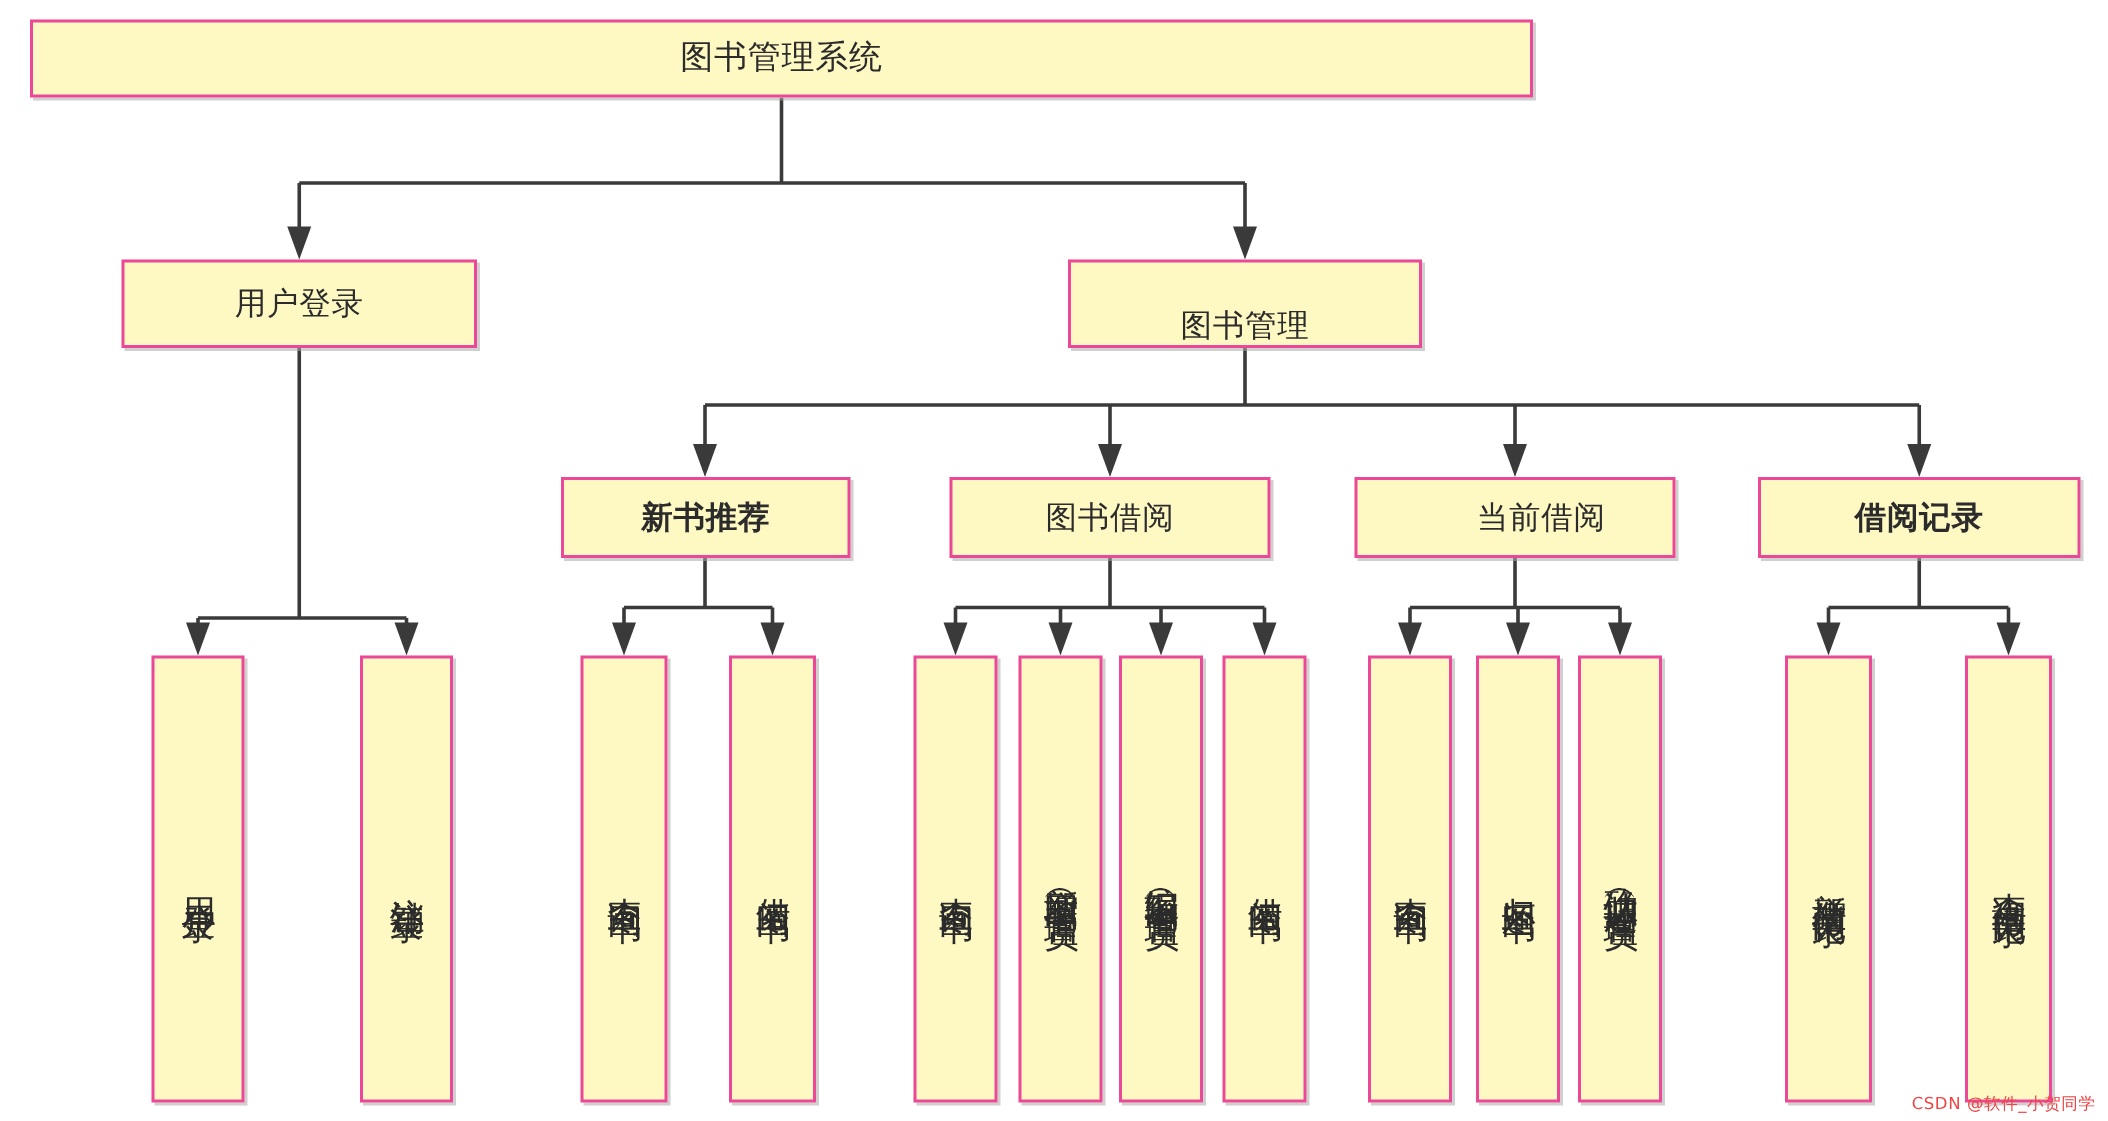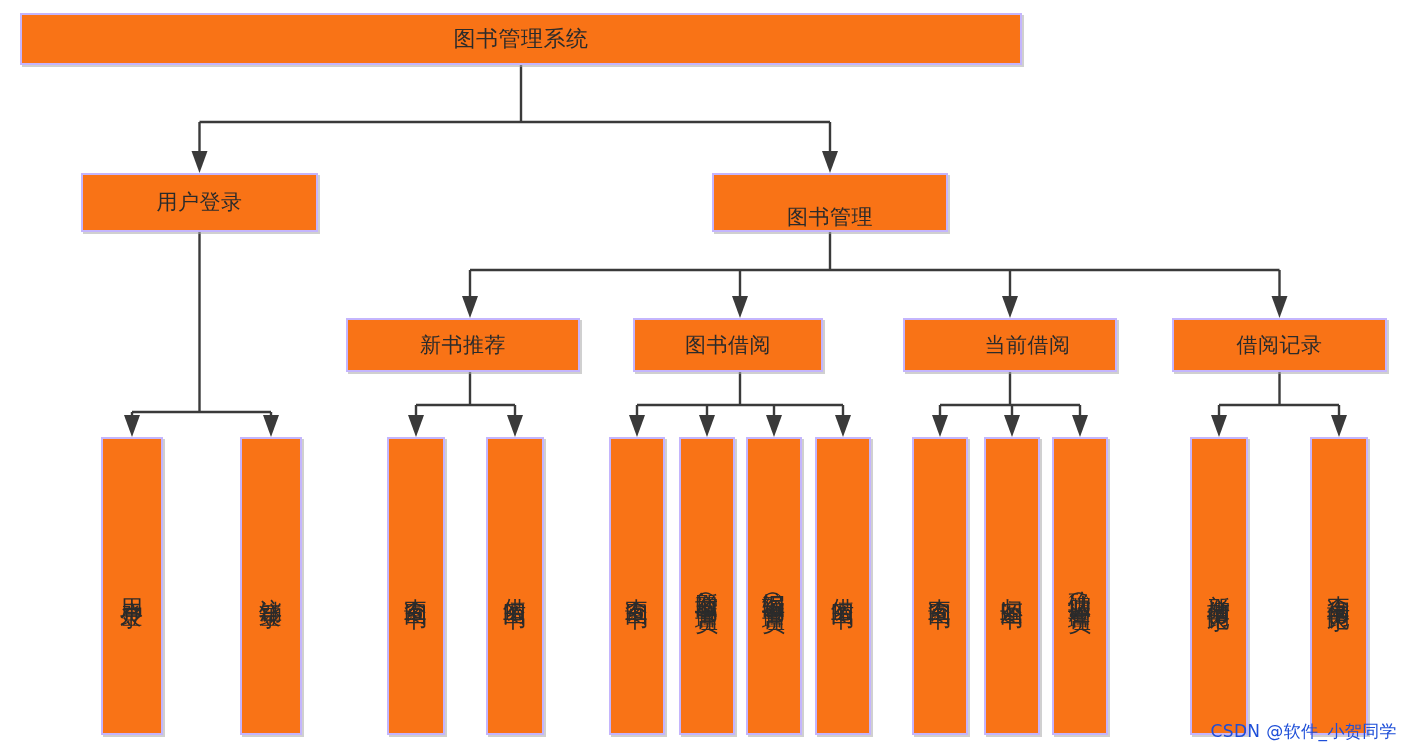--- a/index.html
+++ b/index.html
@@ -22,22 +22,22 @@
     position: absolute;
     left: 0;
     top: 0;
     width: 1405px;
     height: 747px;
     pointer-events: none;
   }
   .node {
     position: absolute;
     box-sizing: border-box;
-    background: #f97316;
-    border: 2px solid #c4b5fd;
+    background: #fef9c3;
+    border: 2px solid #ec4899;
     box-shadow: 2px 2px 0 0 rgba(170,170,170,0.55);
     display: flex;
     align-items: center;
     justify-content: center;
     color: #2b2b2b;
   }
   .node-label {
     display: block;
     text-align: center;
     line-height: 1.18;
@@ -62,22 +62,22 @@
     text-orientation: upright;
     font-size: 23px;
     line-height: 1.05;
     letter-spacing: 3px;
     white-space: nowrap;
   }
   .watermark {
     position: absolute;
     right: 8px;
     bottom: 4px;
-    font-size: 17px;
-    color: #1d4ed8;
+    font-size: 11px;
+    color: #ef4444;
     letter-spacing: 0.4px;
     white-space: nowrap;
   }
 </style>
 </head>
 <body>
 
 <div id="canvas">
 
   <svg id="edges" viewBox="0 0 1405 747" xmlns="http://www.w3.org/2000/svg">
@@ -138,30 +138,30 @@
   <div id="nodes">
       <div class="node horiz root" style="left: 20px; top: 13px; width: 1002px; height: 52px;">
         <span class="node-label">图书管理系统</span>
       </div>
       <div class="node horiz" style="left: 81px; top: 173px; width: 237px; height: 59px;">
         <span class="node-label">用户登录</span>
       </div>
       <div class="node horiz" style="left: 712px; top: 173px; width: 236px; height: 59px; align-items: flex-end;">
         <span class="node-label">图书管理</span>
       </div>
-      <div class="node horiz" style="left: 346px; top: 318px; width: 234px; height: 54px;">
+      <div class="node horiz" style="left: 374px; top: 318px; width: 193px; height: 54px; font-weight: bold;">
         <span class="node-label">新书推荐</span>
       </div>
-      <div class="node horiz" style="left: 633px; top: 318px; width: 190px; height: 54px;">
+      <div class="node horiz" style="left: 633px; top: 318px; width: 214px; height: 54px;">
         <span class="node-label">图书借阅</span>
       </div>
       <div class="node horiz" style="left: 903px; top: 318px; width: 214px; height: 54px; padding-left: 35px;">
         <span class="node-label">当前借阅</span>
       </div>
-      <div class="node horiz" style="left: 1172px; top: 318px; width: 215px; height: 54px;">
+      <div class="node horiz" style="left: 1172px; top: 318px; width: 215px; height: 54px; font-weight: bold;">
         <span class="node-label">借阅记录</span>
       </div>
       <div class="node vert" style="left: 101px; top: 437px; width: 62px; height: 298px;">
         <span class="node-label">用户登录</span>
       </div>
       <div class="node vert" style="left: 240px; top: 437px; width: 62px; height: 298px;">
         <span class="node-label">注销登录</span>
       </div>
       <div class="node vert" style="left: 387px; top: 437px; width: 58px; height: 298px;">
         <span class="node-label">查询图书</span>

